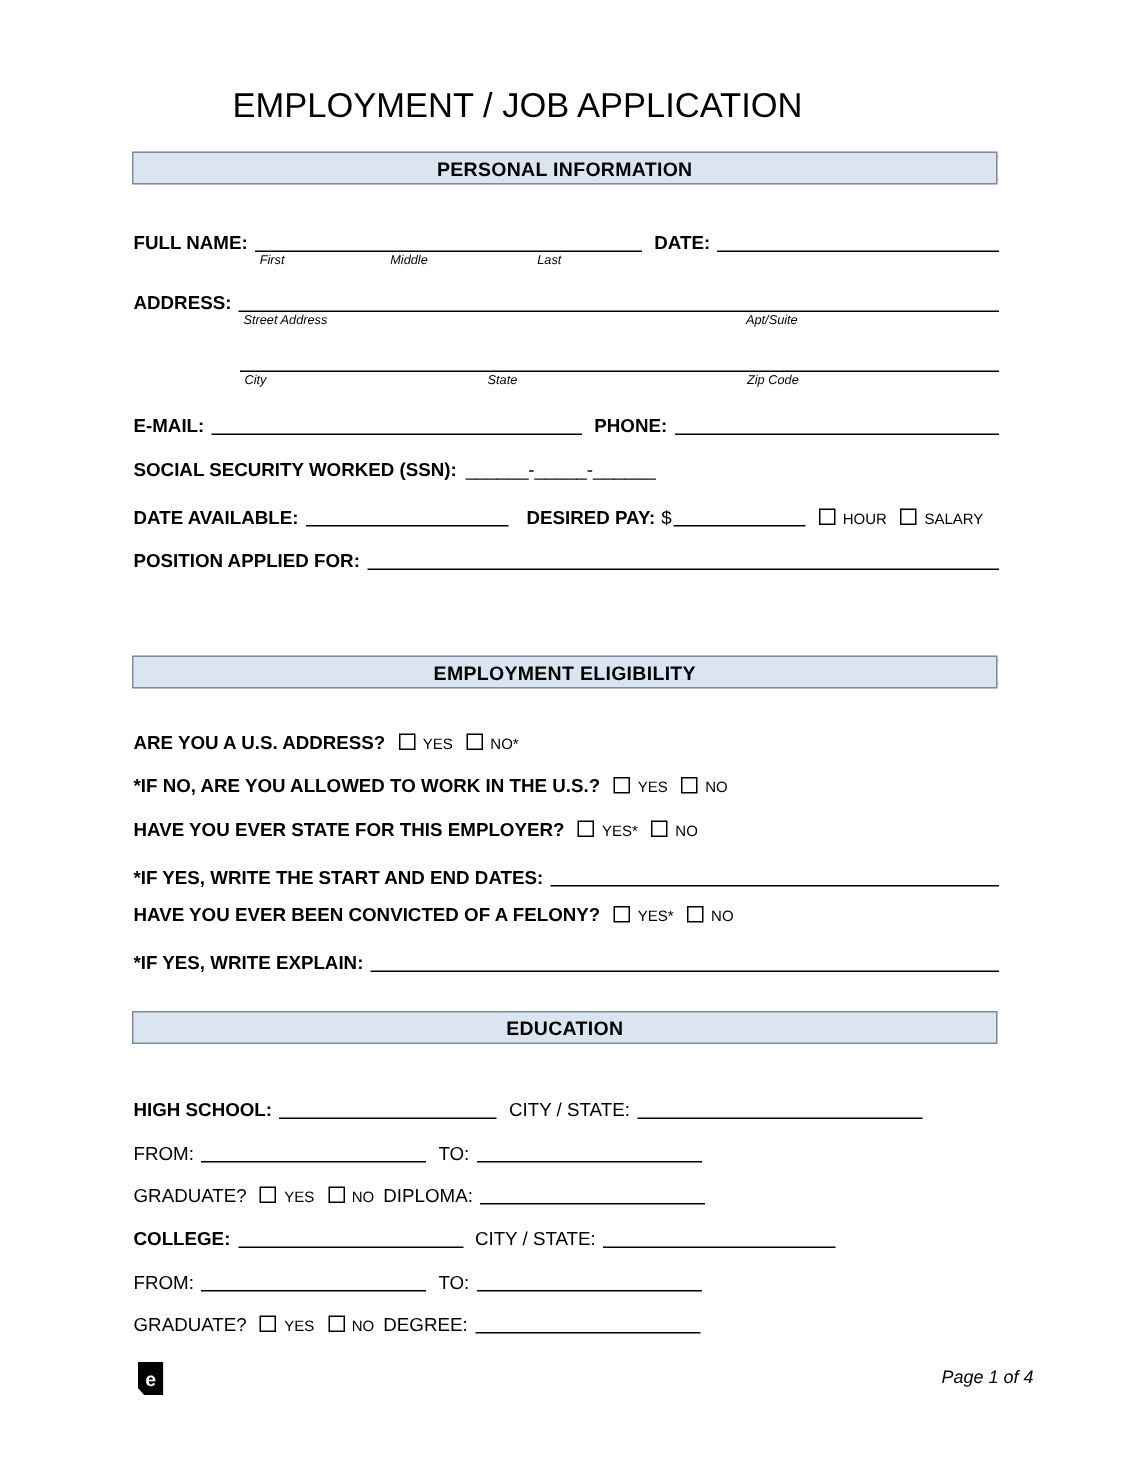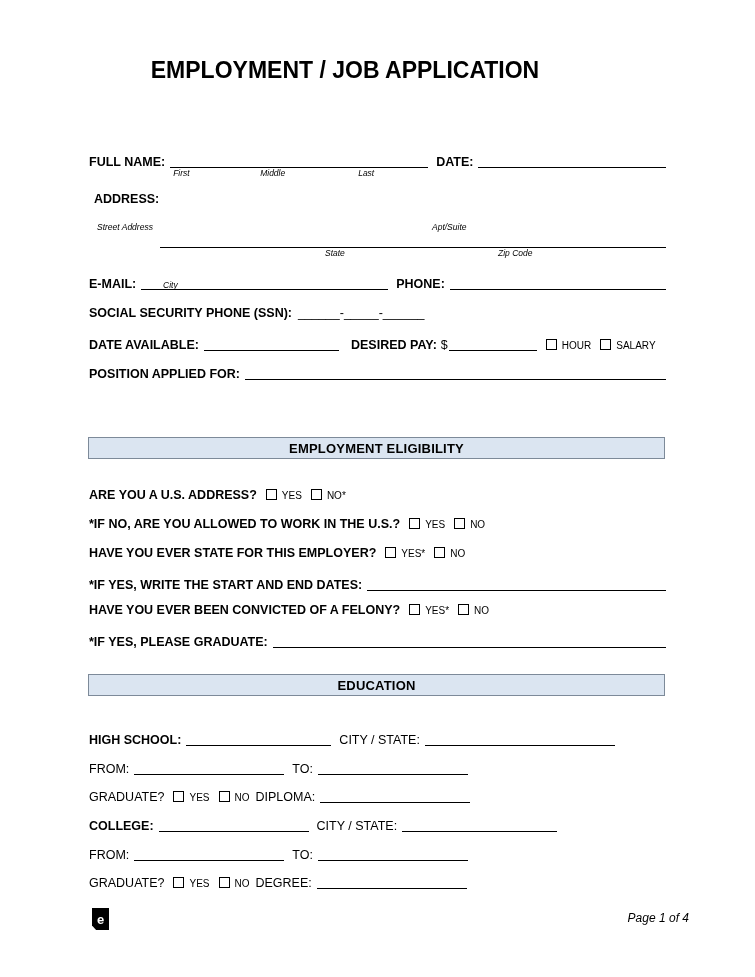--- a/index.html
+++ b/index.html
@@ -2,21 +2,21 @@
 <html><head>
 <meta charset="utf-8">
 <style>
   html,body { margin:0; padding:0; background:#fff; }
   .page {
     position:relative; width:755px; height:977px; background:#fff;
     font-family:"Liberation Sans", sans-serif; color:#000; overflow:hidden;
   }
   .title {
     position:absolute; top:57px; left:0; width:690px; text-align:center;
-    font-size:23px; font-weight:bold;
+    font-size:23px; font-weight:normal;
   }
   .bar {
     position:absolute; left:88px; width:575px; height:20px;
     background:#dbe5f1; border:1.5px solid #7d8a99;
     display:flex; align-items:center; justify-content:center;
     font-weight:bold; font-size:13px; letter-spacing:0.2px;
   }
   .row {
     position:absolute; left:89px; right:89px; display:flex;
     align-items:baseline; white-space:nowrap; font-size:12.5px;
@@ -47,58 +47,59 @@
   .pagenum { position:absolute; right:66px; top:911px; font-size:12px;font-style:italic; }
   .ml4 { margin-left:4px; } .ml6 { margin-left:6px; } .ml8 { margin-left:8px; } .ml12 { margin-left:12px; }
 </style>
 </head>
 <body>
 
 <div class="page">
 
   <div class="title">EMPLOYMENT / JOB APPLICATION</div>
 
+  <div class="bar" style="top:101px;">PERSONAL INFORMATION</div>
 
   <div class="row" style="top:152px;">
     <span class="b">FULL NAME:</span>
     <span class="line" style="width:258px;">
       <i class="sub" style="left:3px;">First</i>
       <i class="sub" style="left:90px;">Middle</i>
       <i class="sub" style="left:188px;">Last</i>
     </span>
     <span class="b ml8">DATE:</span>
     <span class="line grow"></span>
   </div>
 
-  <div class="row" style="top:192px;flex-direction:column;">
+  <div class="row" style="top:192px;">
     <span class="b">ADDRESS:</span>
     <span class="line grow">
       <i class="sub" style="left:3px;">Street Address</i>
       <i class="sub" style="left:338px;">Apt/Suite</i>
     </span>
   </div>
 
   <div class="row" style="top:232px;">
     <span class="spacer71"></span>
     <span class="line grow" style="margin-left:0;">
-      <i class="sub" style="left:3px;margin-top:32px;">City</i>
+      <i class="sub" style="left:3px;">City</i>
       <i class="sub" style="left:165px;text-align:center;">State</i>
       <i class="sub" style="left:338px;text-align:right;">Zip Code</i>
     </span>
   </div>
 
   <div class="row" style="top:274px;">
     <span class="b">E-MAIL:</span>
     <span class="line" style="width:247px;"></span>
     <span class="b ml8">PHONE:</span>
     <span class="line grow"></span>
   </div>
 
   <div class="row" style="top:306px;">
-    <span class="b">SOCIAL SECURITY PHONE (SSN):</span>
+    <span class="b">SOCIAL SECURITY WORKED (SSN):</span>
     <span class="ml6">______-_____-______</span>
   </div>
 
   <div class="row" style="top:335px;">
     <span class="b">DATE AVAILABLE:</span>
     <span class="line" style="width:135px;"></span>
     <span class="b ml12">DESIRED PAY:</span>
     <span class="ml4">$</span>
     <span class="line" style="width:88px; margin-left:1px;"></span>
     <span class="cb"></span>
@@ -146,21 +147,21 @@
 
   <div class="row" style="top:603px;">
     <span class="b">HAVE YOU EVER BEEN CONVICTED OF A FELONY?</span>
     <span class="cb"></span>
     <span class="sm">YES*</span>
     <span class="cb"></span>
     <span class="sm">NO</span>
   </div>
 
   <div class="row" style="top:632px;">
-    <span class="b">*IF YES, PLEASE GRADUATE:</span>
+    <span class="b">*IF YES, WRITE EXPLAIN:</span>
     <span class="line grow"></span>
   </div>
 
   <div class="bar" style="top:674px;">EDUCATION</div>
 
   <div class="row" style="top:730px;">
     <span class="b">HIGH SCHOOL:</span>
     <span class="line" style="width:145px;"></span>
     <span class="ml8">CITY / STATE:</span>
     <span class="line" style="width:190px;"></span>

